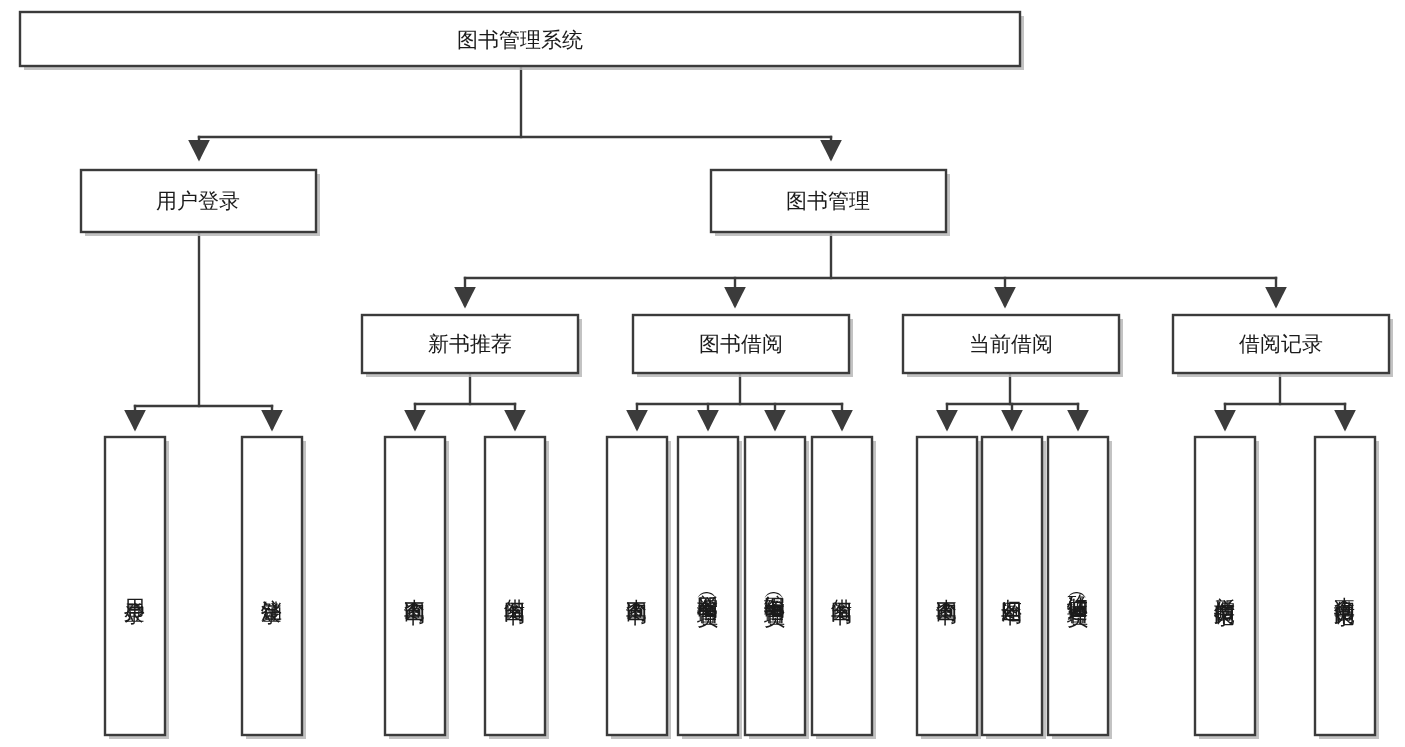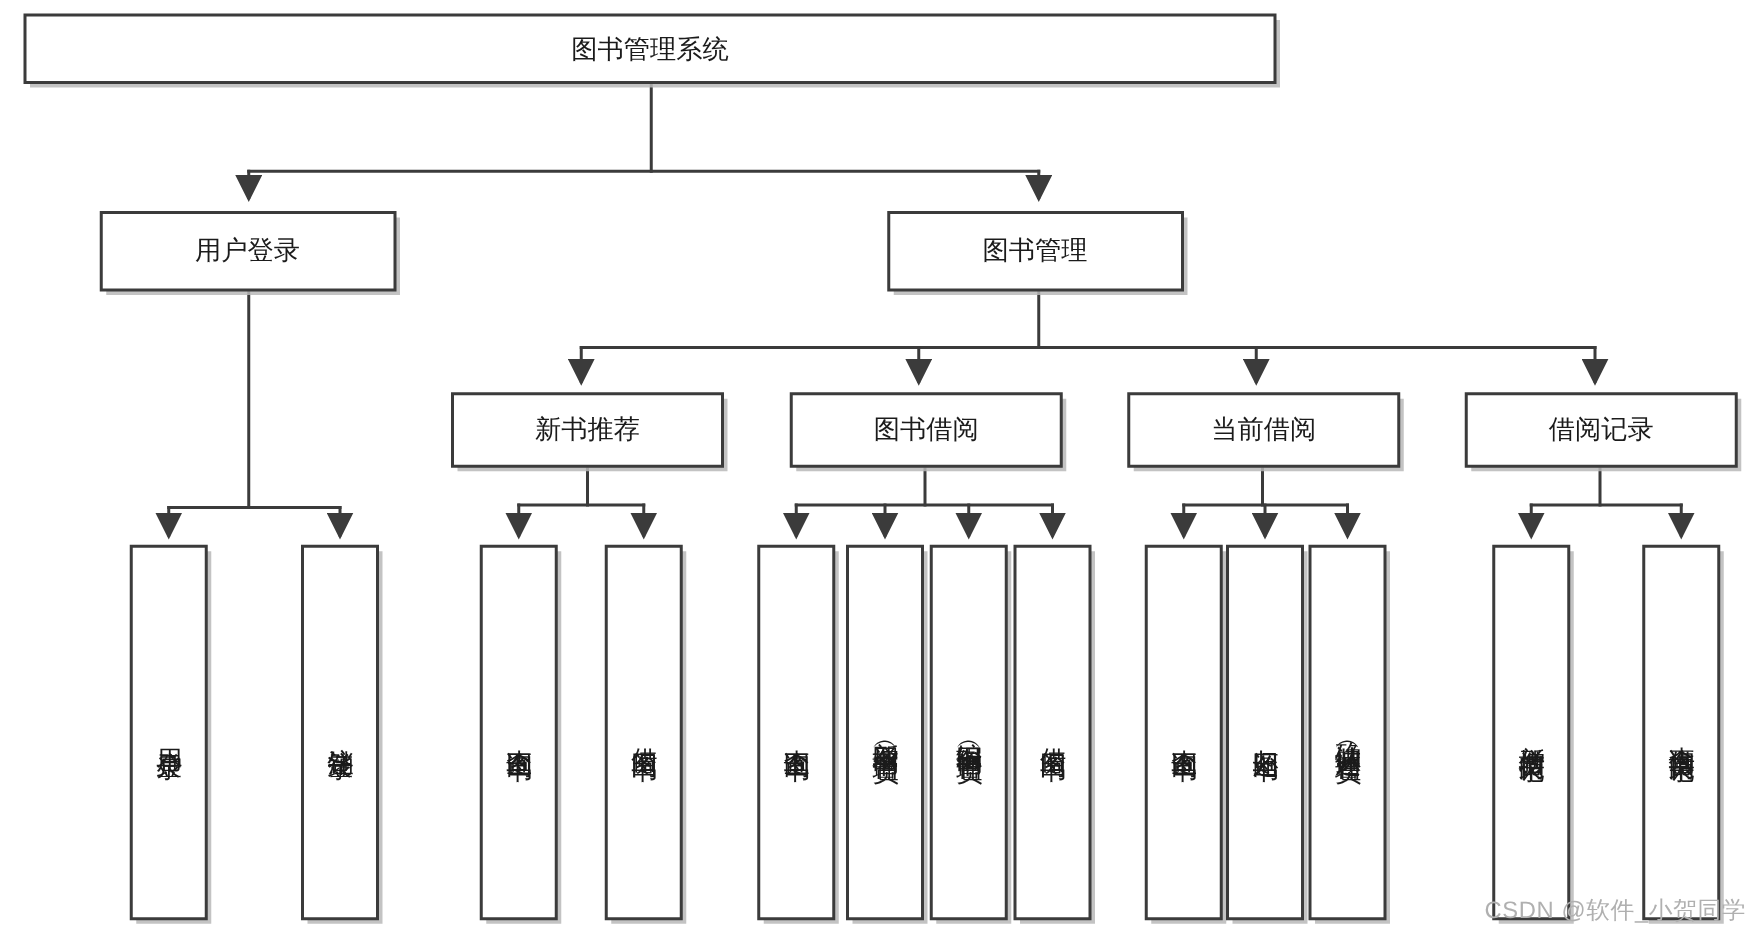--- a/index.html
+++ b/index.html
@@ -283,15 +283,14 @@
     <span class="leaf-label">确认归还（管理员）</span>
   </div>
 
   <div class="leaf-label-wrap" style="left:1195px; top:437px; width:60px; height:298px;">
     <span class="leaf-label">新增借阅记录</span>
   </div>
   <div class="leaf-label-wrap" style="left:1315px; top:437px; width:60px; height:298px;">
     <span class="leaf-label">查询借阅记录</span>
   </div>
 
-  <div class="watermark">CSDN @软件_小贺同学</div>
 
 </div>
 
 </body></html>

